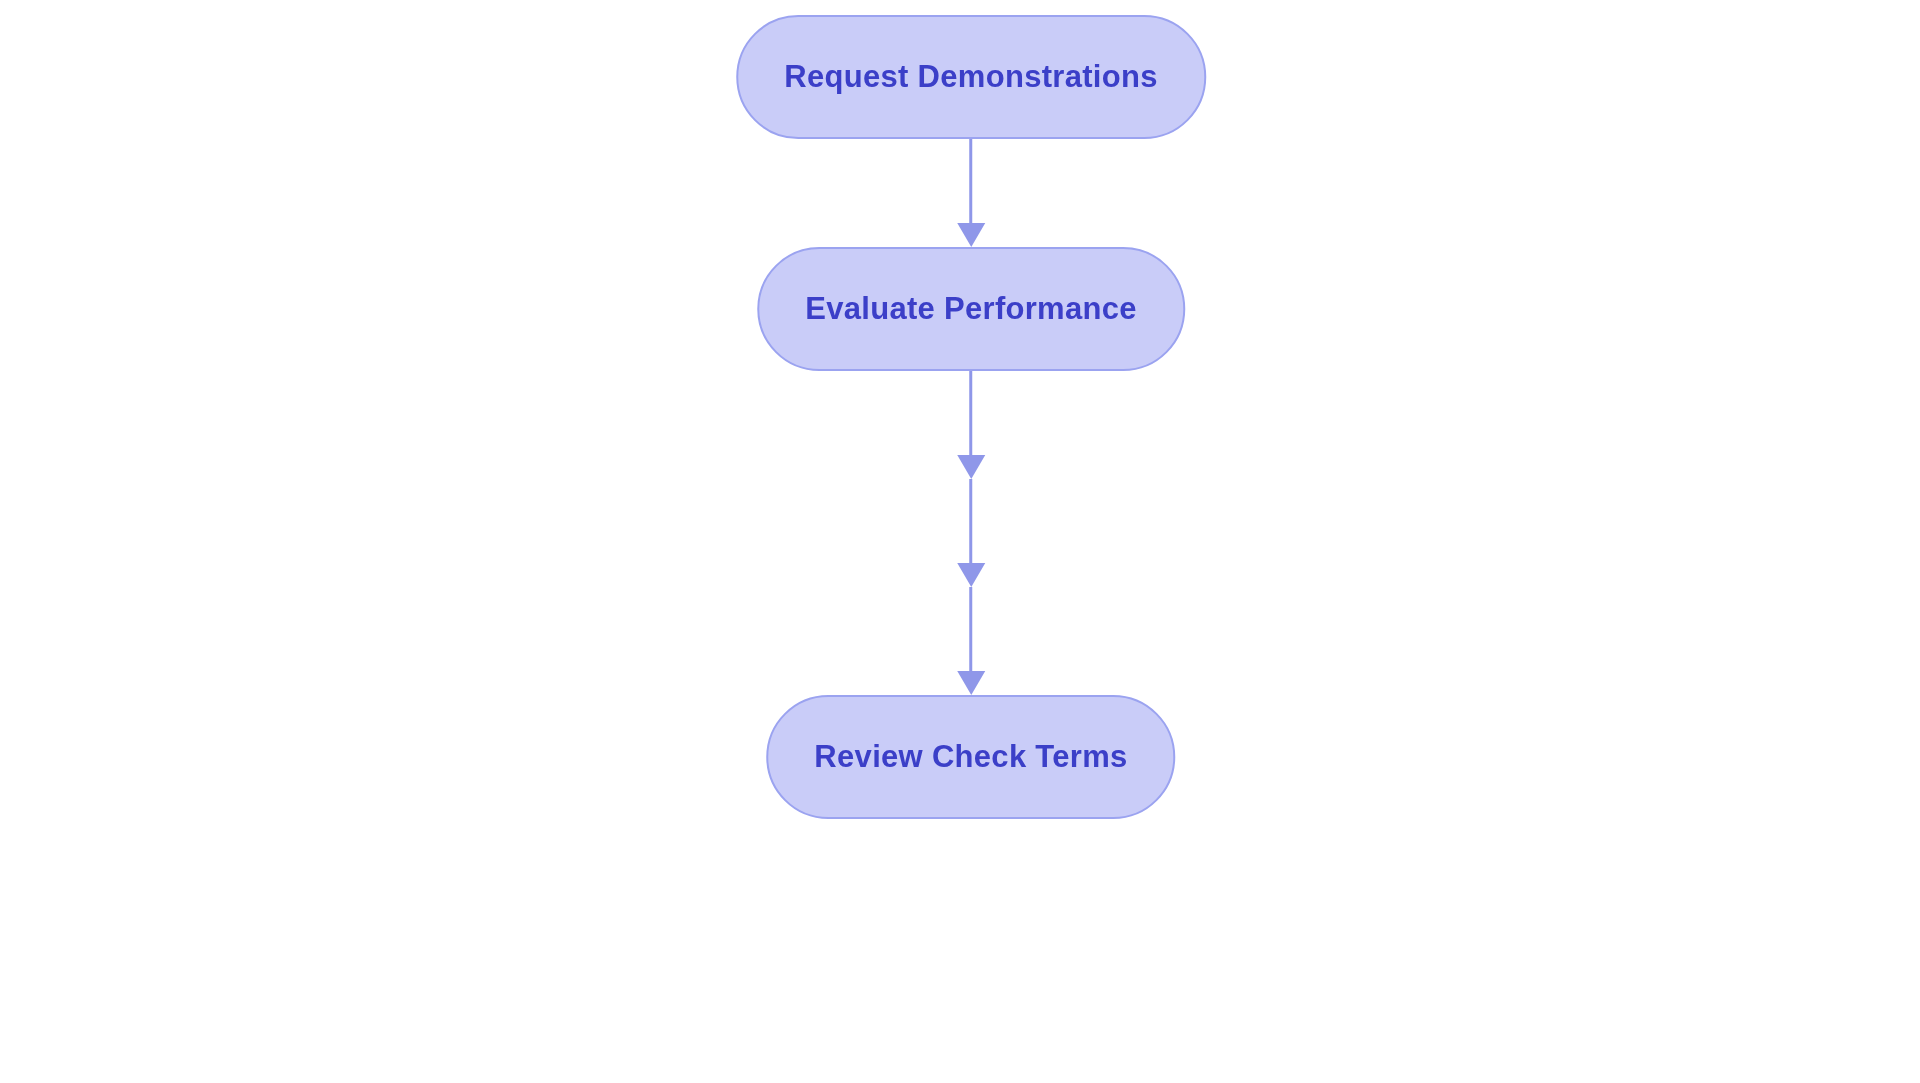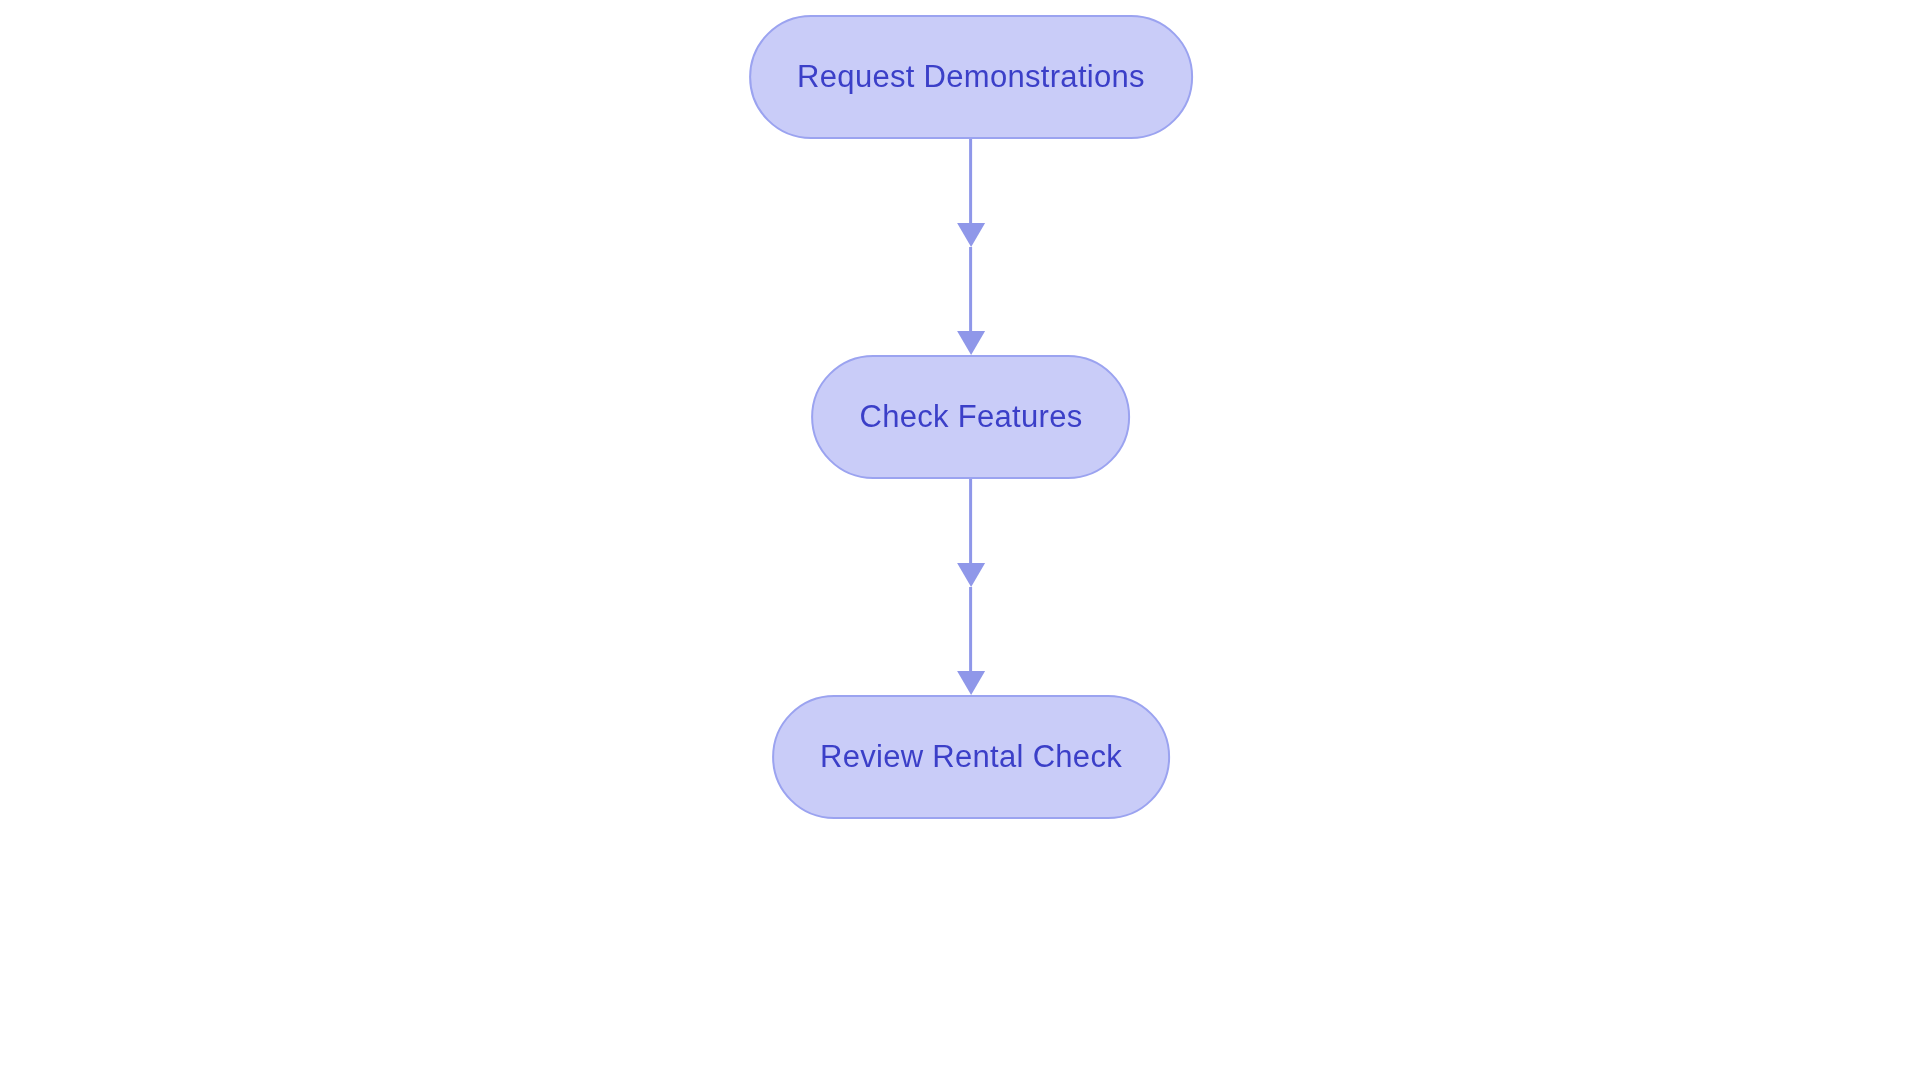--- a/index.html
+++ b/index.html
@@ -2,21 +2,21 @@
 <html style="--bg: #ffffff; --node-fill: #c9ccf8; --node-border: #9ba3f0; --node-text: #3b3fc8; --arrow: #8f97e9;"><head>
 <meta charset="utf-8">
 <style>
   :root {
     --bg: #ffffff;
     --node-fill: #c9ccf8;
     --node-border: #9ba3f0;
     --node-text: #3b3fc8;
     --arrow: #8f97e9;
   }
-  * { margin: 0; padding: 0; box-sizing: border-box; }
+  * { margin: 0; padding: 0; box-sizing: border-box; font-weight: bold; }
   html, body {
     width: 1920px;
     height: 1083px;
     background: var(--bg);
     overflow: hidden;
     font-family: "Liberation Sans", sans-serif;
   }
   .canvas {
     position: relative;
     width: 1920px;
@@ -75,39 +75,39 @@
 
     <div class="node">
       <span class="node-label">Request Demonstrations</span>
     </div>
 
     <div class="connector">
       <div class="connector-line"></div>
       <div class="connector-head"></div>
     </div>
 
-
-    <div class="connector">
-      <div class="connector-line"></div>
-      <div class="connector-head"></div>
-    </div>
-
     <div class="node">
-      <span class="node-label">Check Features</span>
+      <span class="node-label">Evaluate Performance</span>
     </div>
 
     <div class="connector">
       <div class="connector-line"></div>
       <div class="connector-head"></div>
     </div>
 
 
     <div class="connector">
       <div class="connector-line"></div>
       <div class="connector-head"></div>
     </div>
 
+
+    <div class="connector">
+      <div class="connector-line"></div>
+      <div class="connector-head"></div>
+    </div>
+
     <div class="node">
-      <span class="node-label">Review Rental Check</span>
+      <span class="node-label">Review Check Terms</span>
     </div>
 
   </div>
 </div>
 
 </body></html>

